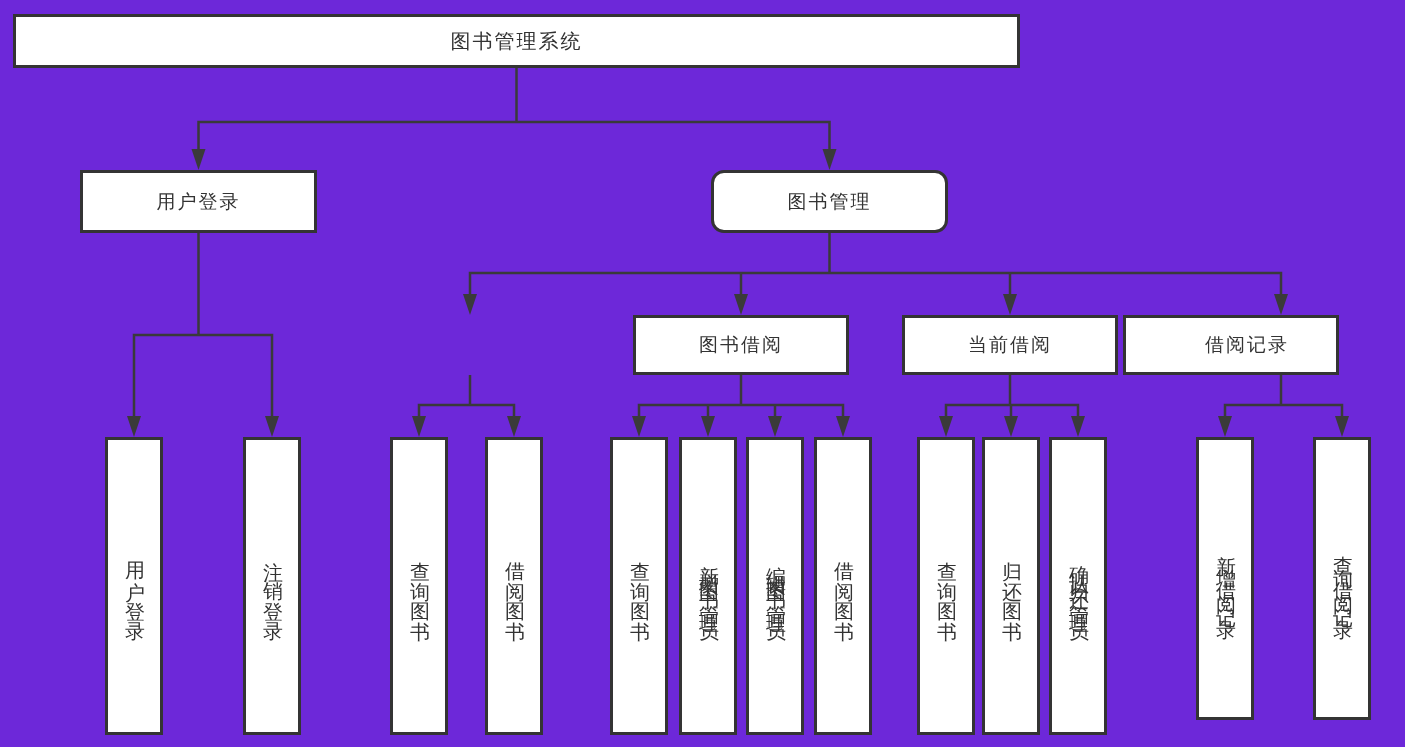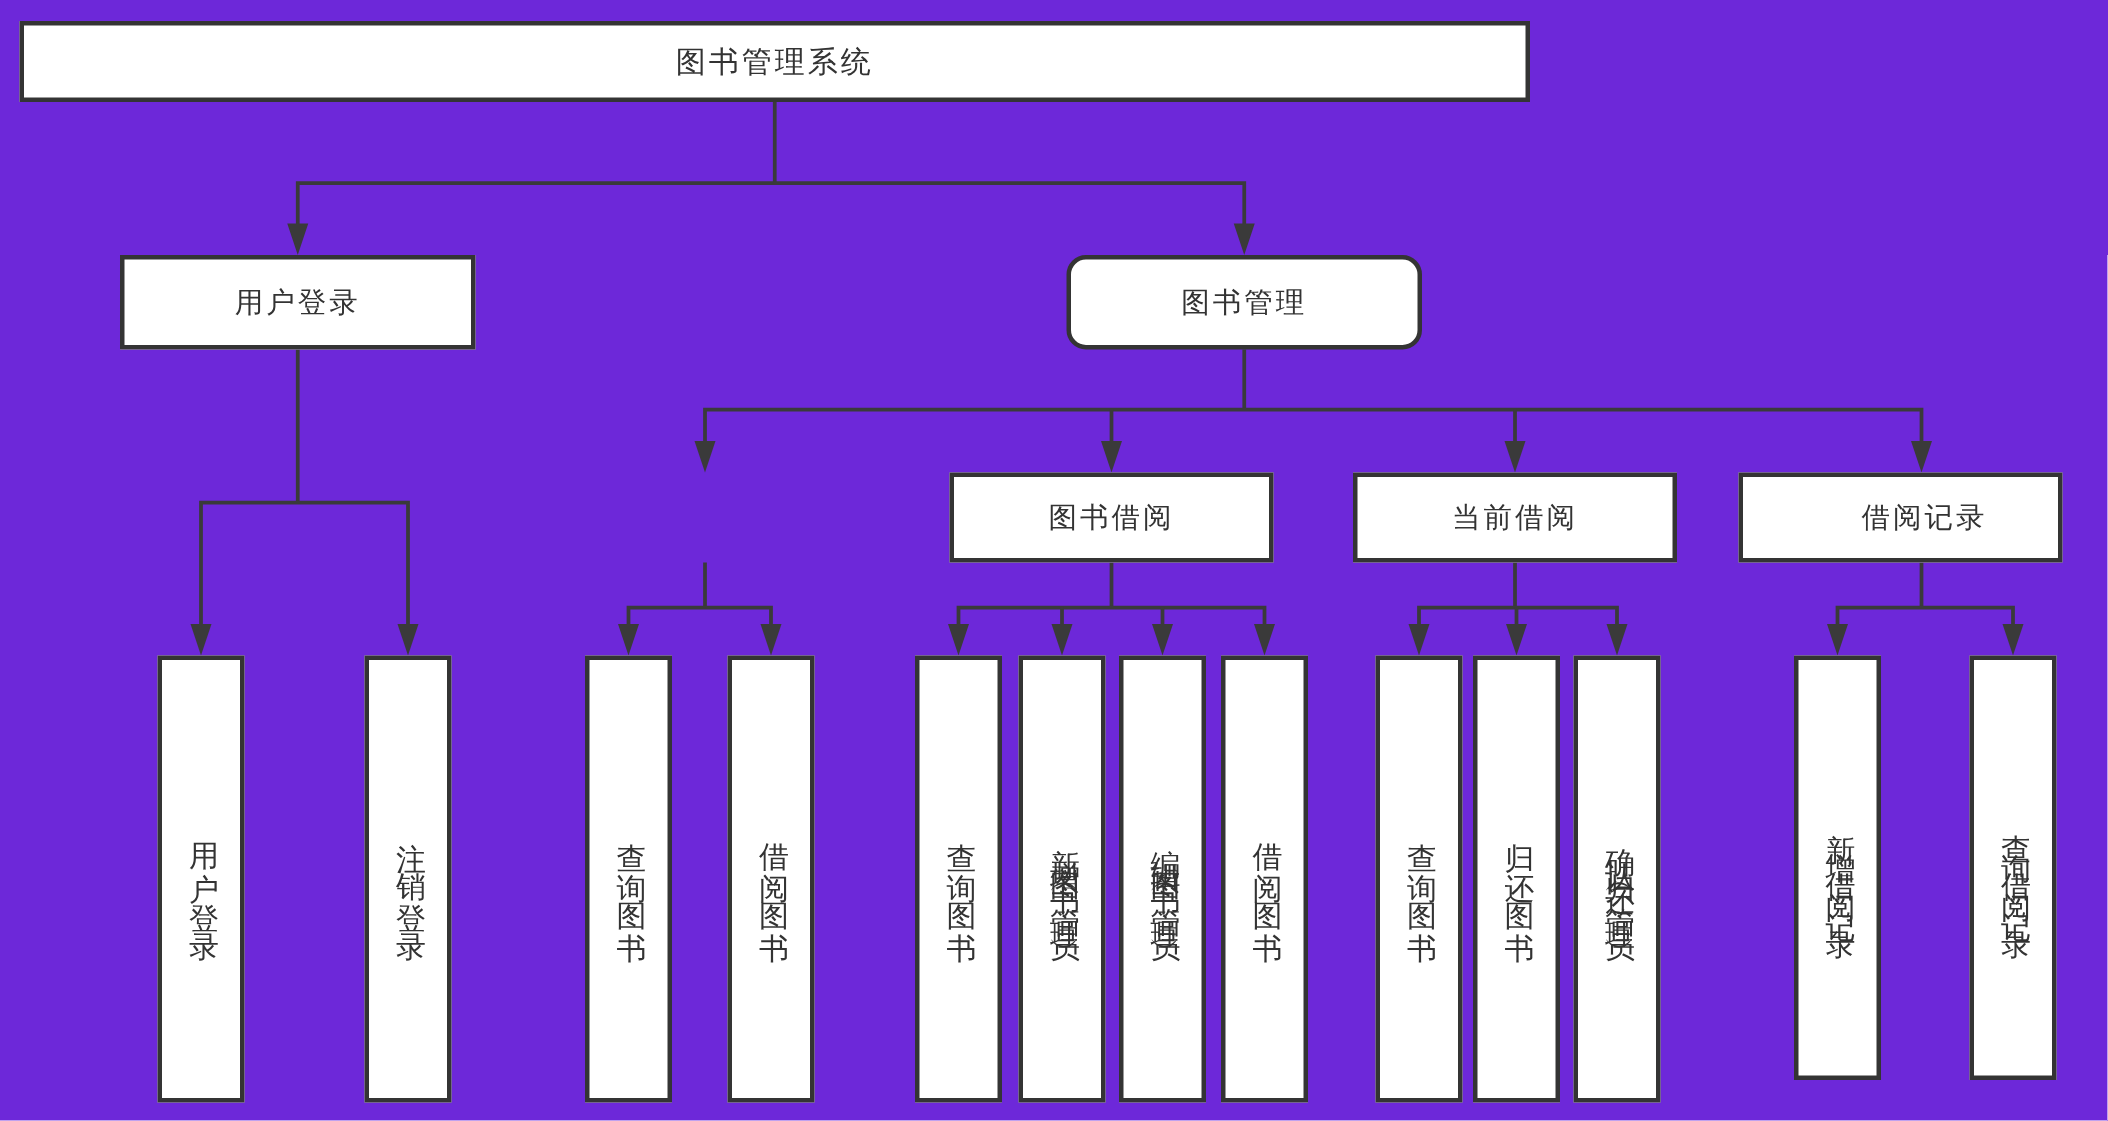--- a/index.html
+++ b/index.html
@@ -20,21 +20,21 @@
   .ls4{letter-spacing:20px;}
   .ls6{letter-spacing:13px;}
   .ls9{letter-spacing:8px;}
   
   .n-root{left:13px;top:14px;width:1007px;height:54px;font-size:20px;}
   .n-user-login{left:80px;top:170px;width:237px;height:63px;}
   .n-book-mgmt{left:711px;top:170px;width:237px;height:63px;border-radius:13px;}
   .n-new-book{left:362px;top:315px;width:216px;height:60px;}
   .n-book-borrow{left:633px;top:315px;width:216px;height:60px;}
   .n-current-borrow{left:902px;top:315px;width:216px;height:60px;}
-  .n-borrow-records{left:1159px;top:315px;width:216px;height:60px;padding-left:32px;}
+  .n-borrow-records{left:1123px;top:315px;width:216px;height:60px;padding-left:32px;}
   .lf{top:437px;width:58px;height:298px;}
   .l1{left:105px;} .l2{left:243px;}
   .l3{left:390px;} .l4{left:485px;}
   .l5{left:610px;} .l6{left:679px;} .l7{left:746px;} .l8{left:814px;}
   .l9{left:917px;} .l10{left:982px;} .l11{left:1049px;}
   .l12{left:1196px;height:283px;} .l13{left:1313px;height:283px;}
   .watermark{
     position:absolute;right:3px;bottom:4px;font-size:19px;color:#b4abab;
     letter-spacing:0;z-index:5;
   }

